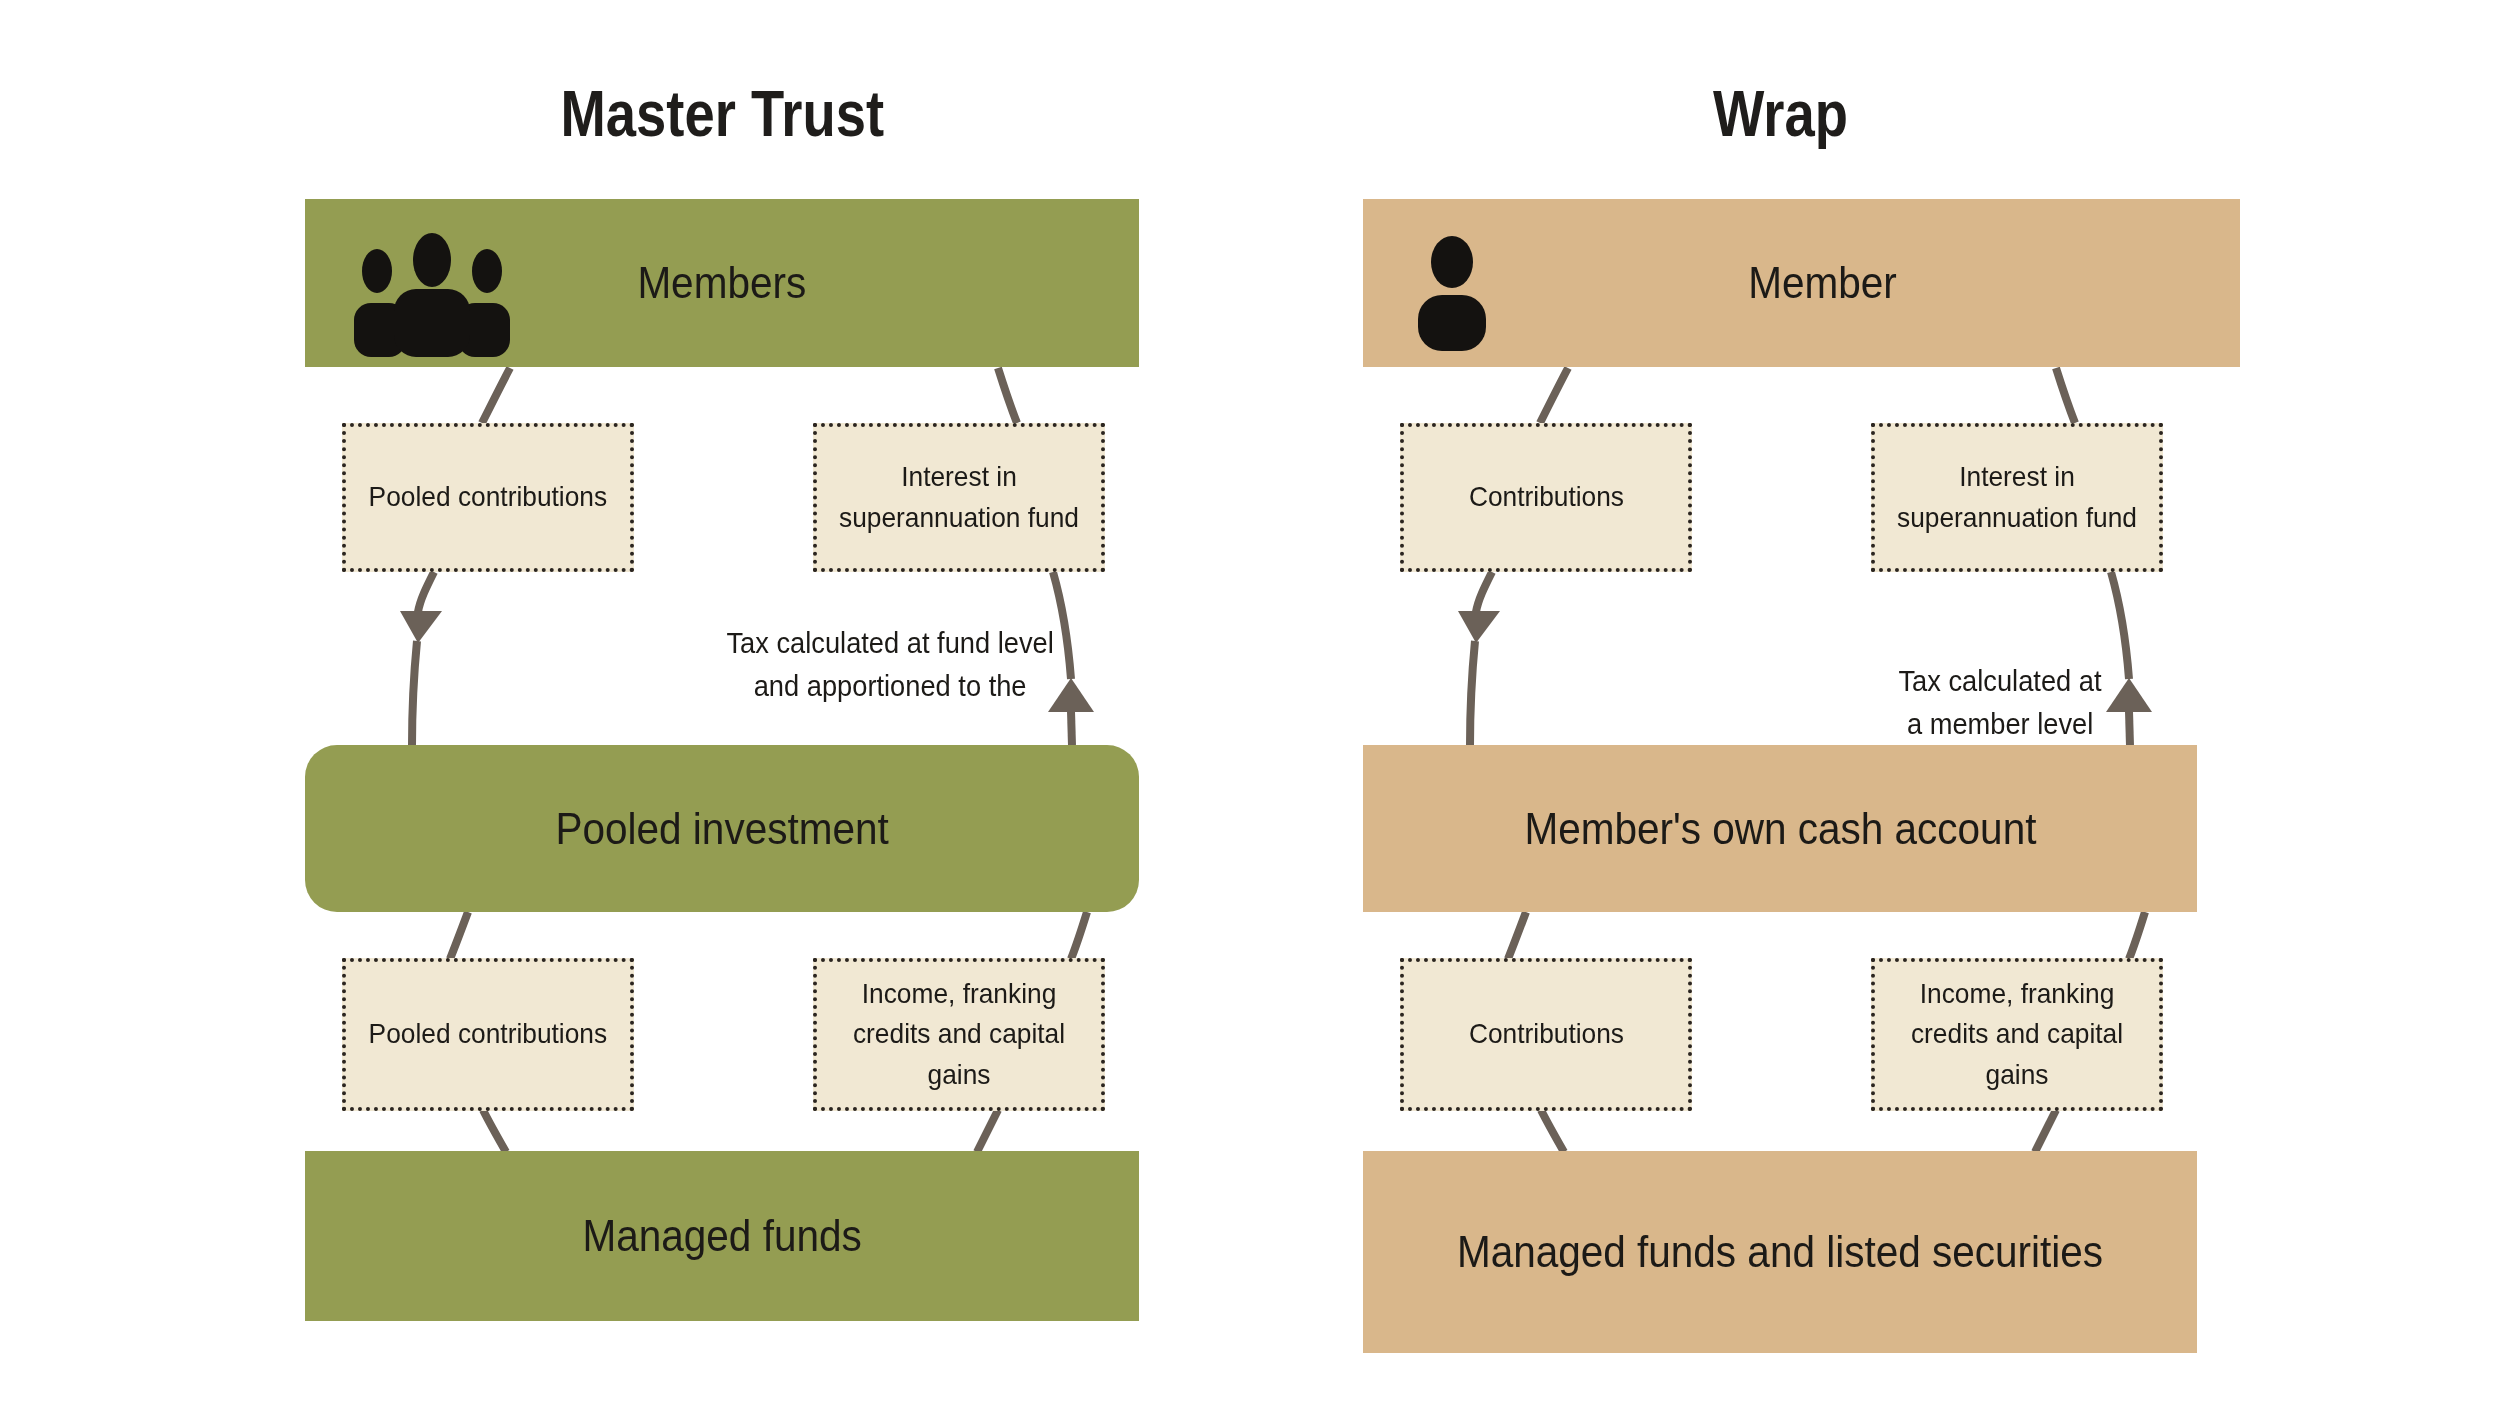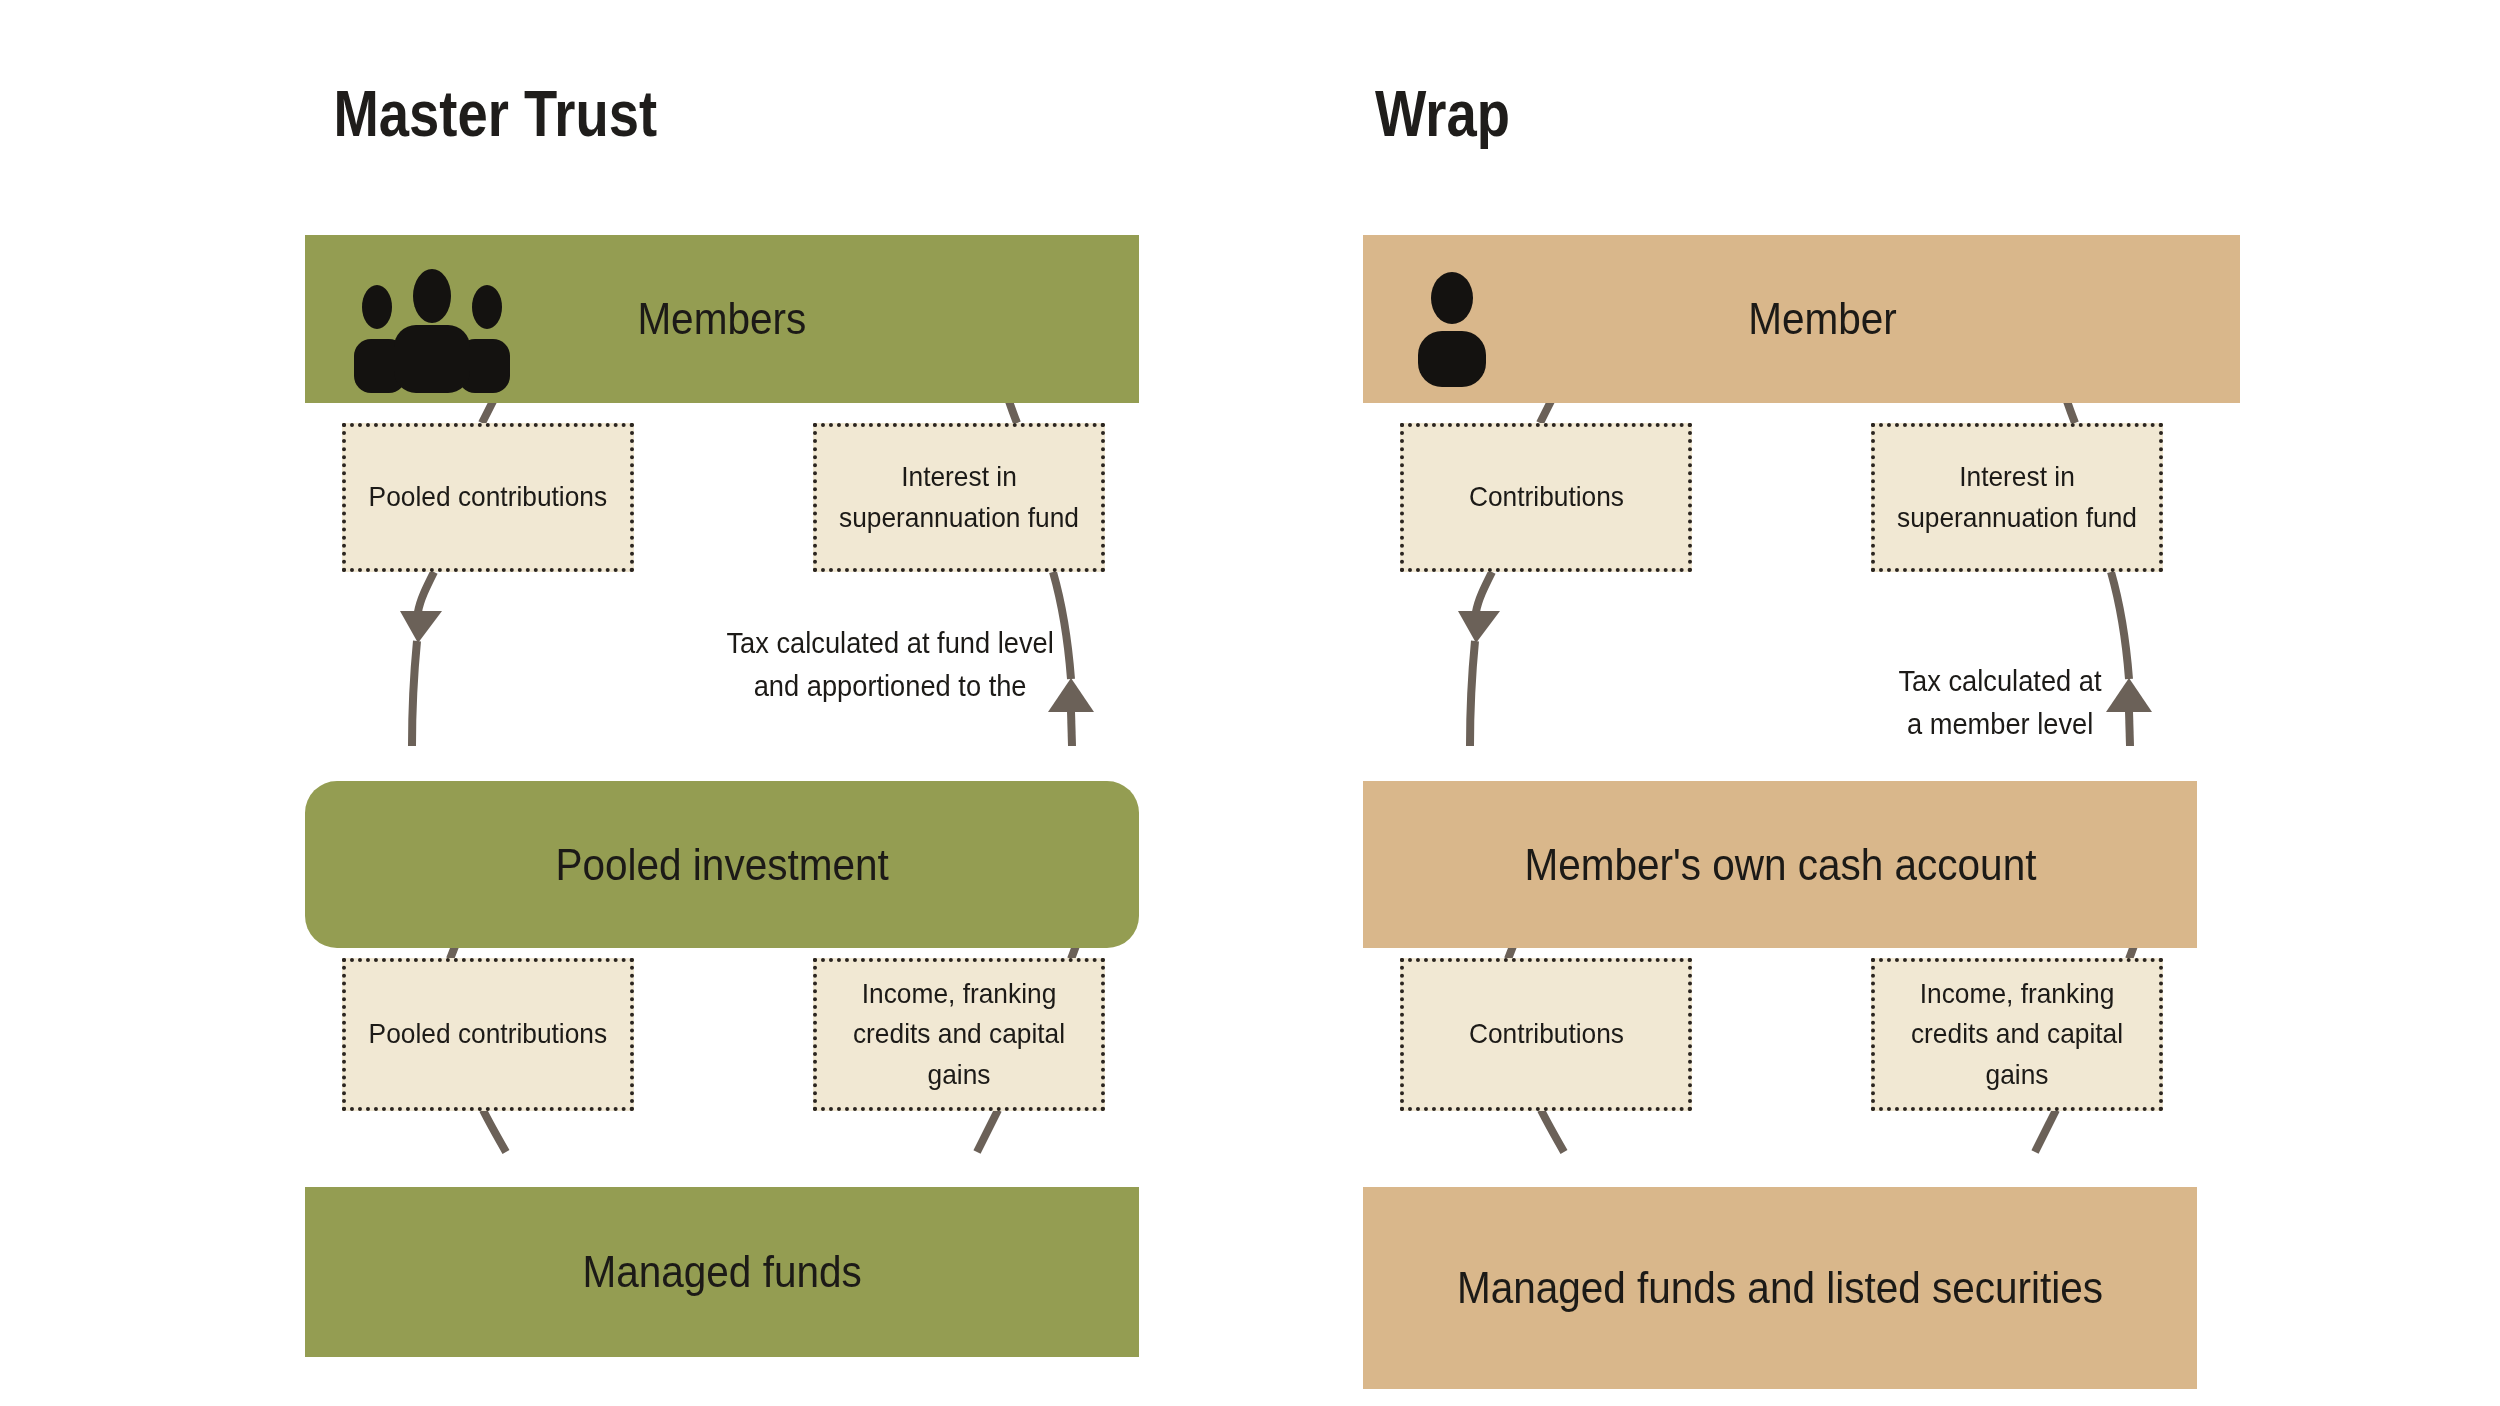--- a/index.html
+++ b/index.html
@@ -15,27 +15,27 @@
   .canvas{
     position:relative;width:2500px;height:1406px;overflow:hidden;
     background:var(--bg);
     font-family:"Liberation Sans","DejaVu Sans",sans-serif;
     color:var(--ink);
   }
   .connector-layer{position:absolute;left:0;top:0;width:2500px;height:1406px;}
   .connector-layer path{stroke:var(--line);stroke-width:8;fill:none;}
   .connector-layer polygon{fill:var(--line);stroke:none;}
   .title{
-    position:absolute;height:92px;display:flex;align-items:center;
+    position:absolute;height:92px;display:flex;align-items:center;justify-content:center;
     font-size:64px;font-weight:bold;color:#1f1d1b;
   }
   .title .cond{transform:scaleX(0.85);}
   .band{
     position:absolute;display:flex;align-items:center;justify-content:center;
-    font-size:45px;color:var(--ink);margin-top:36px;
+    font-size:45px;color:var(--ink);
   }
   .band.green{background:var(--green);}
   .band.tan{background:var(--tan);}
   .band .cond{transform:scaleX(0.9);}
   .band .icon{position:absolute;}
   .dotted{
     position:absolute;background:var(--cream);border:4px dotted var(--dot);
     display:flex;align-items:center;justify-content:center;text-align:center;
     font-size:28px;line-height:1.45;color:var(--ink);box-sizing:border-box;
     padding:0 14px;

